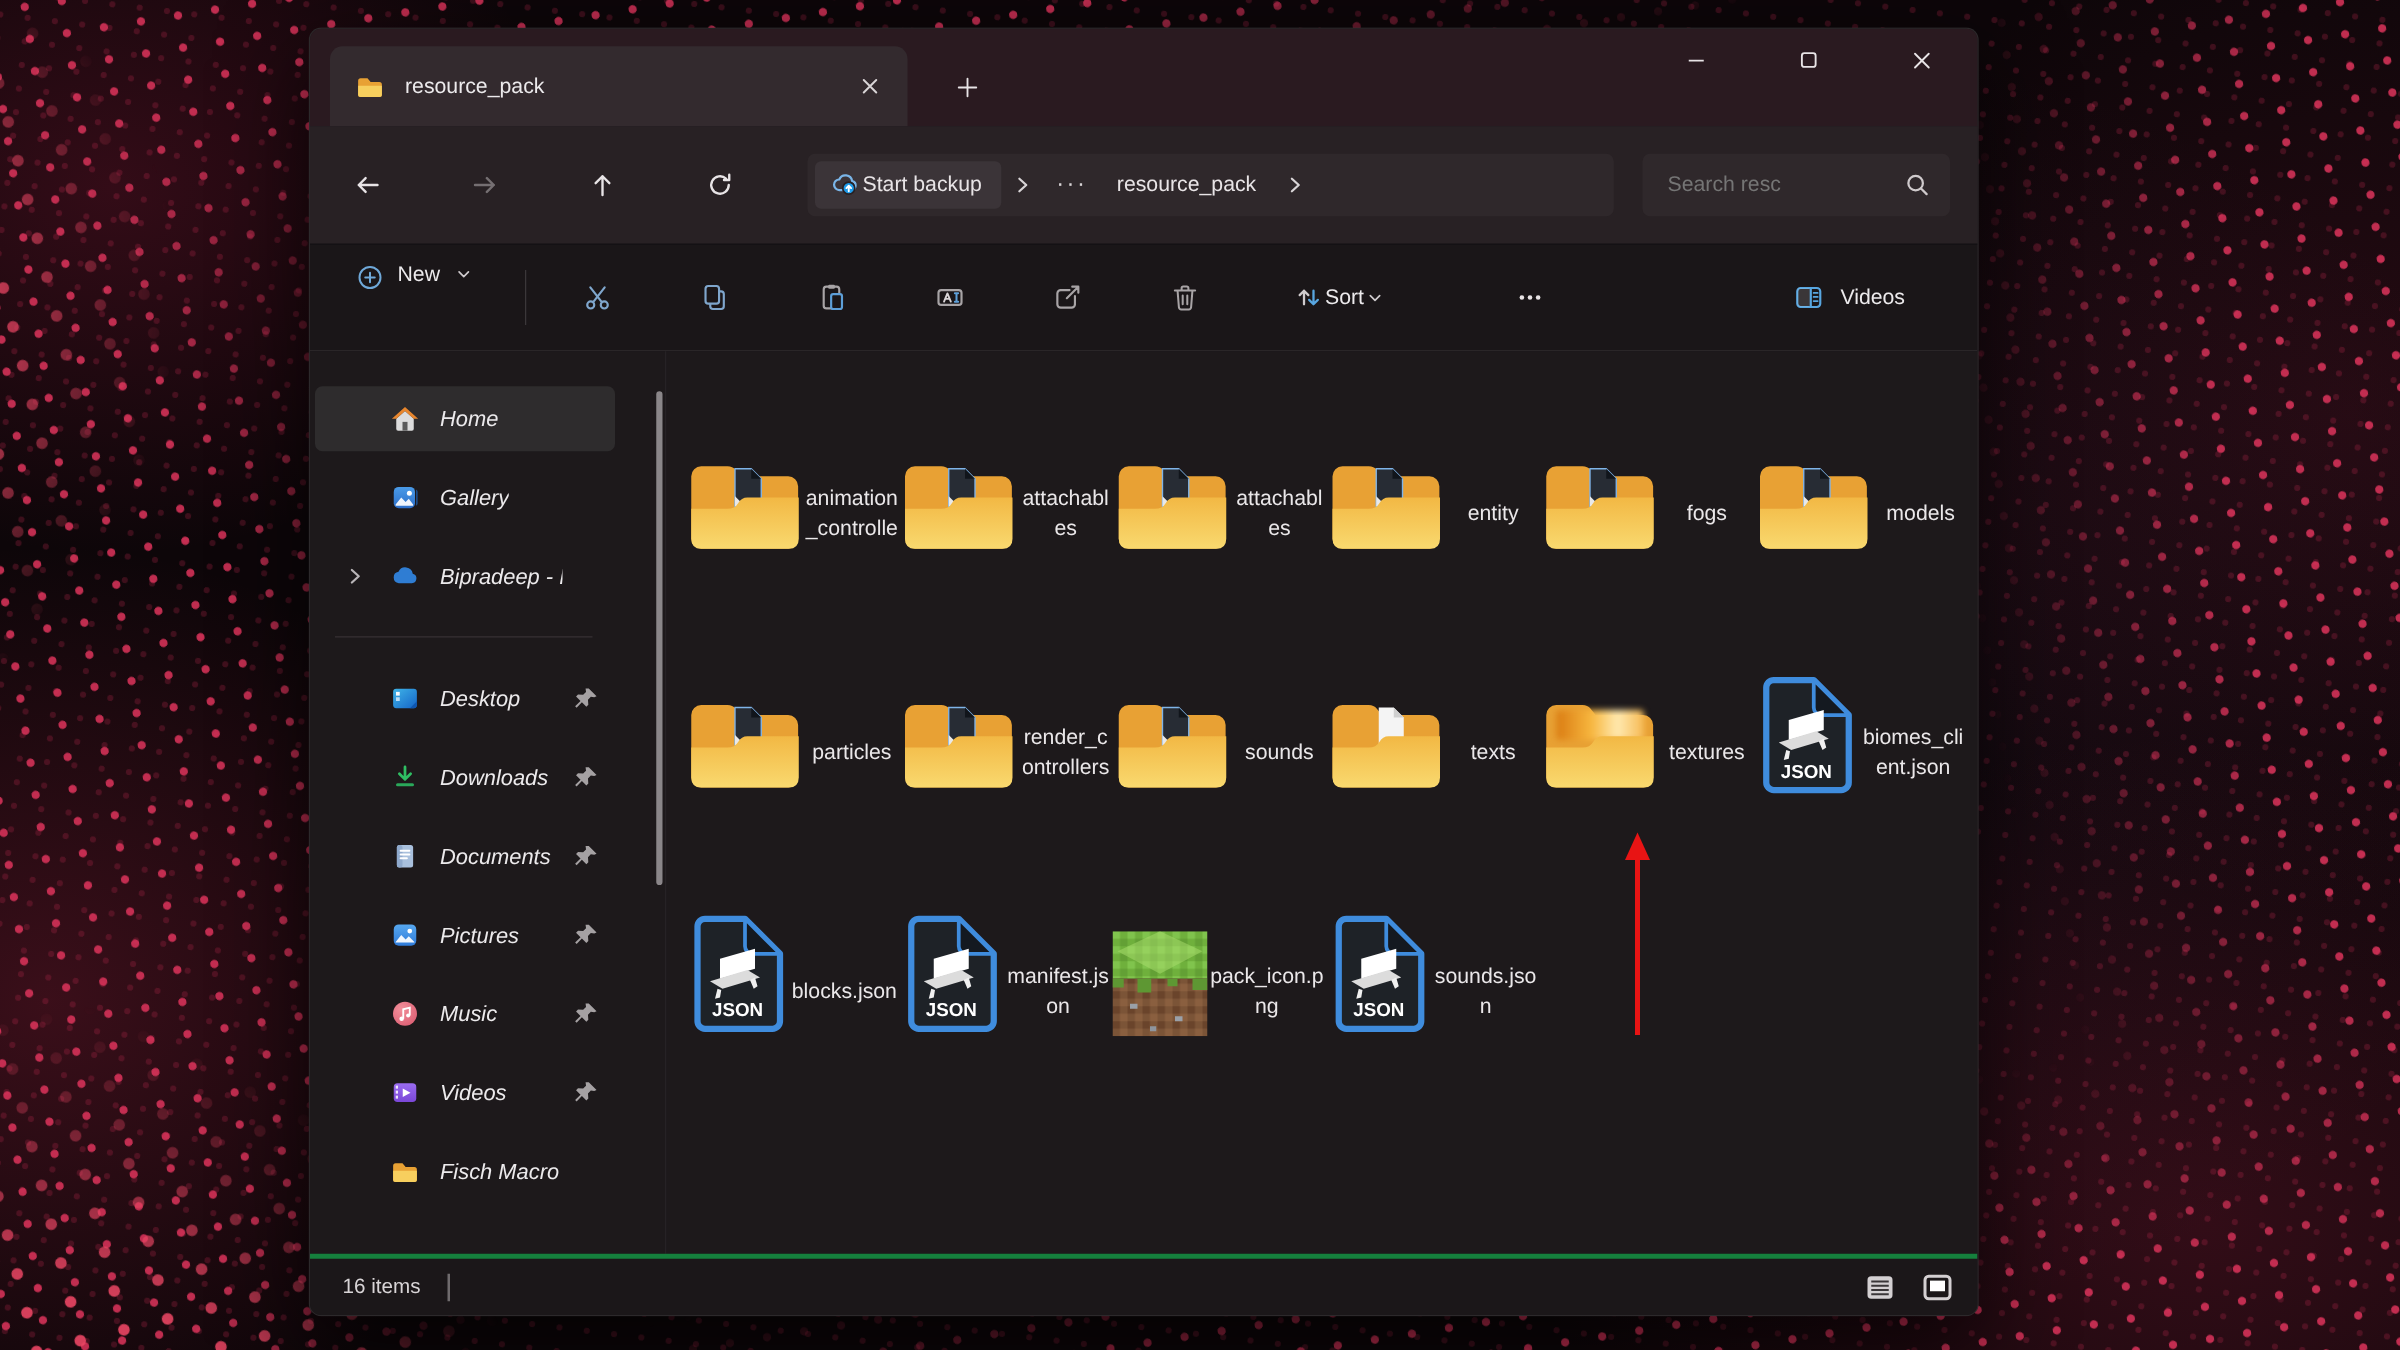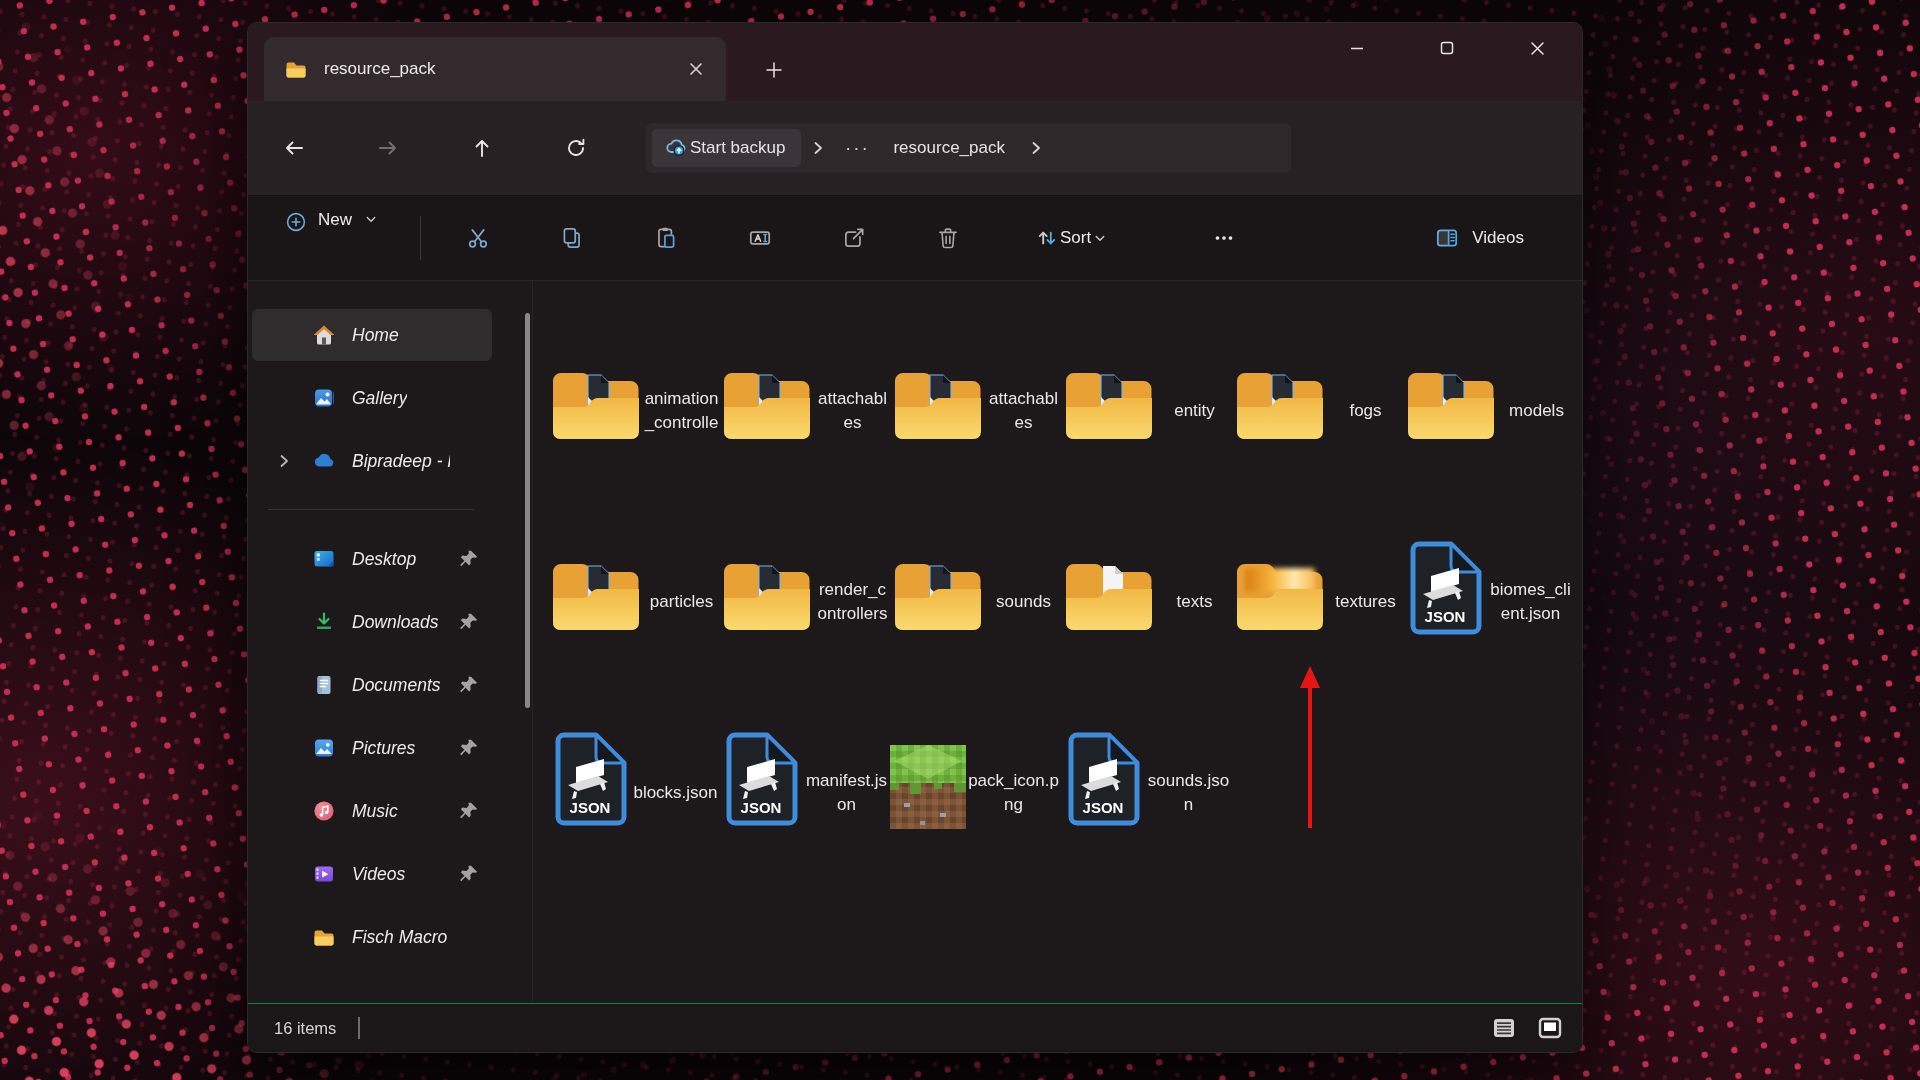--- a/index.html
+++ b/index.html
@@ -123,21 +123,21 @@
     display:grid; grid-template-columns:repeat(6, 171px); grid-auto-rows:191px;
   }
   .tile { display:flex; flex-direction:row; align-items:center; padding-top:38px; border-radius:6px; }
   .tile-icon { height:86px; display:flex; align-items:flex-end; justify-content:center; }
   .tile-label {
     margin-top:14px; width:108px; text-align:center; color:#eae7e9; font-size:17px; line-height:24px;
     word-break:break-all; overflow-wrap:anywhere; max-height:48px; overflow:hidden;
   }
 
   .statusbar { position:absolute; left:0; bottom:0; width:100%; height:49px; background:#1b1719;
-    border-top:1px solid #15803d; display:flex; align-items:center; color:#d8d4d6; }
+    border-top:4px solid #15803d; display:flex; align-items:center; color:#d8d4d6; }
   .status-count { font-size:16.5px; margin-left:26px; }
   .status-pipe { width:2px; height:22px; background:#6f6b6d; margin-left:22px; }
   .view-btns { position:absolute; right:14px; display:flex; gap:10px; }
   .view-btns .iconbtn { width:36px; height:32px; }
 
   
   .arrow { position:absolute; pointer-events:none; }
   .arrow-line { position:absolute; left:1308px; top:686px; width:4px; height:142px; background:#e81414; }
   .arrow-head { position:absolute; left:1300px; top:666px; width:0; height:0;
     border-left:10px solid transparent; border-right:10px solid transparent; border-bottom:22px solid #e81414; }
@@ -235,20 +235,29 @@
       </span>
       <span class="crumb-ellipsis">···</span>
       <span class="crumb">resource_pack</span>
       <span class="crumb-sep">
         <svg width="22" height="22" viewBox="0 0 22 22">
             <polyline points="8.5,6 14,11 8.5,16" fill="none" stroke="#d8d4d6" stroke-width="1.8" stroke-linecap="round" stroke-linejoin="round"></polyline>
           </svg>
       </span>
     </div>
 
+    <div class="searchpill">
+      <input placeholder="Search resc" style="">
+      <span>
+        <svg width="24" height="24" viewBox="0 0 24 24">
+            <circle cx="10.5" cy="10.5" r="5.8" fill="none" stroke="#cfcacc" stroke-width="1.8"></circle>
+            <path d="M14.8 14.8 L19.3 19.3" stroke="#cfcacc" stroke-width="1.8" stroke-linecap="round"></path>
+          </svg>
+      </span>
+    </div>
   </div>
 
   <div class="toolbar">
     <div class="tb-new">
       <svg width="24" height="24" viewBox="0 0 24 24">
           <circle cx="12" cy="12" r="8.4" fill="none" stroke="#6fa8d8" stroke-width="1.6"></circle>
           <path d="M12 8.2 v7.6 M8.2 12 h7.6" stroke="#6fa8d8" stroke-width="1.6" stroke-linecap="round"></path>
         </svg>
       <span>New</span>
       <svg width="18" height="18" viewBox="0 0 24 24">

